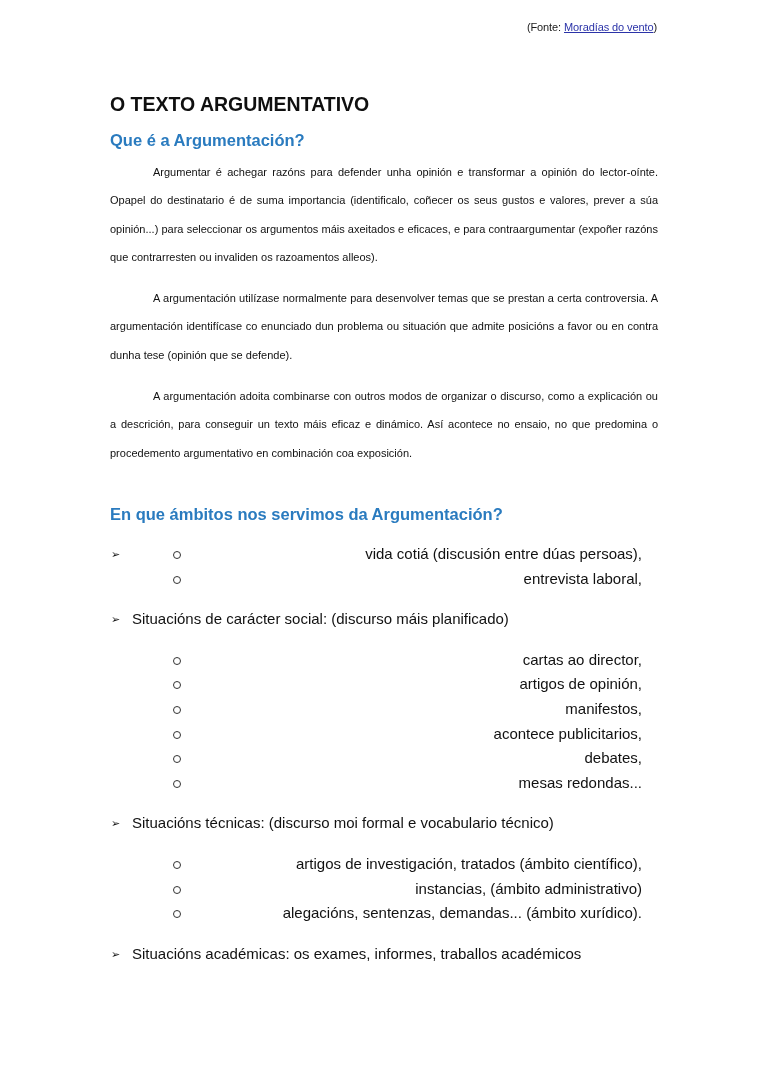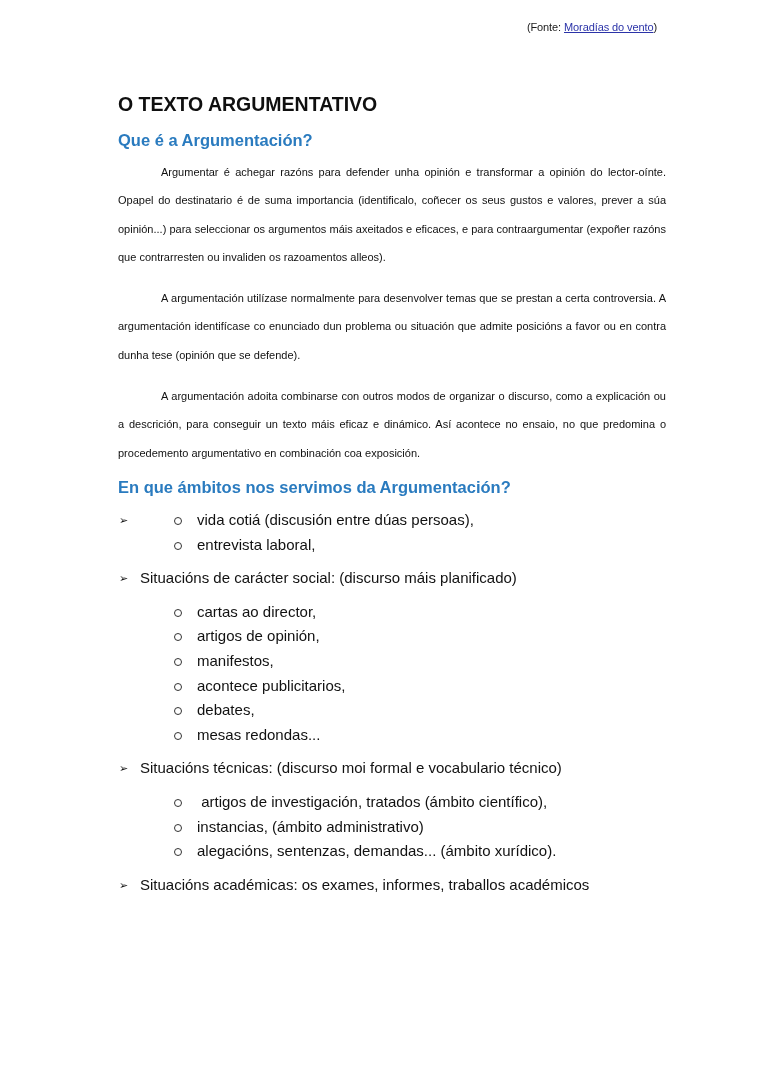--- a/index.html
+++ b/index.html
@@ -23,40 +23,40 @@
       font-size: 11px;
       color: #1a1a1a;
       letter-spacing: -0.1px;
     }
     .source a {
       color: #2b33a8;
       text-decoration: underline;
     }
     .page {
       position: absolute;
-      left: 118px;
+      left: 110px;
       top: 90px;
       width: 548px;
     }
     h1 {
       margin: 0;
       font-size: 19.5px;
       font-weight: bold;
       color: #0f0f0f;
       line-height: 28px;
     }
     h2 {
       margin: 0;
       font-size: 16.5px;
       font-weight: bold;
       color: #2a7bbf;
       line-height: 24px;
     }
     h2.first { margin-top: 10px; }
-    h2.second { margin-top: 8px; }
+    h2.second { margin-top: 35px; }
     p {
       margin: 0;
       font-size: 11px;
       line-height: 28.3px;
       text-align: justify;
       text-indent: 43px;
     }
     p.p1 { margin-top: 6px; }
     p.p2, p.p3 { margin-top: 13px; }
     ul.main {
@@ -72,22 +72,23 @@
     }
     .arrow {
       position: absolute;
       left: 1px;
       top: 0;
       font-size: 11px;
       color: #111;
     }
     ul.sub {
       list-style: none;
-      margin: 9px;
+      margin: 16px;
       padding: 0;
+      text-align: right;
     }
     ul.sub > li {
       position: relative;
       padding-left: 48px;
       font-size: 15px;
       line-height: 24.6px;
     }
     .circle {
       position: absolute;
       left: 25px;

